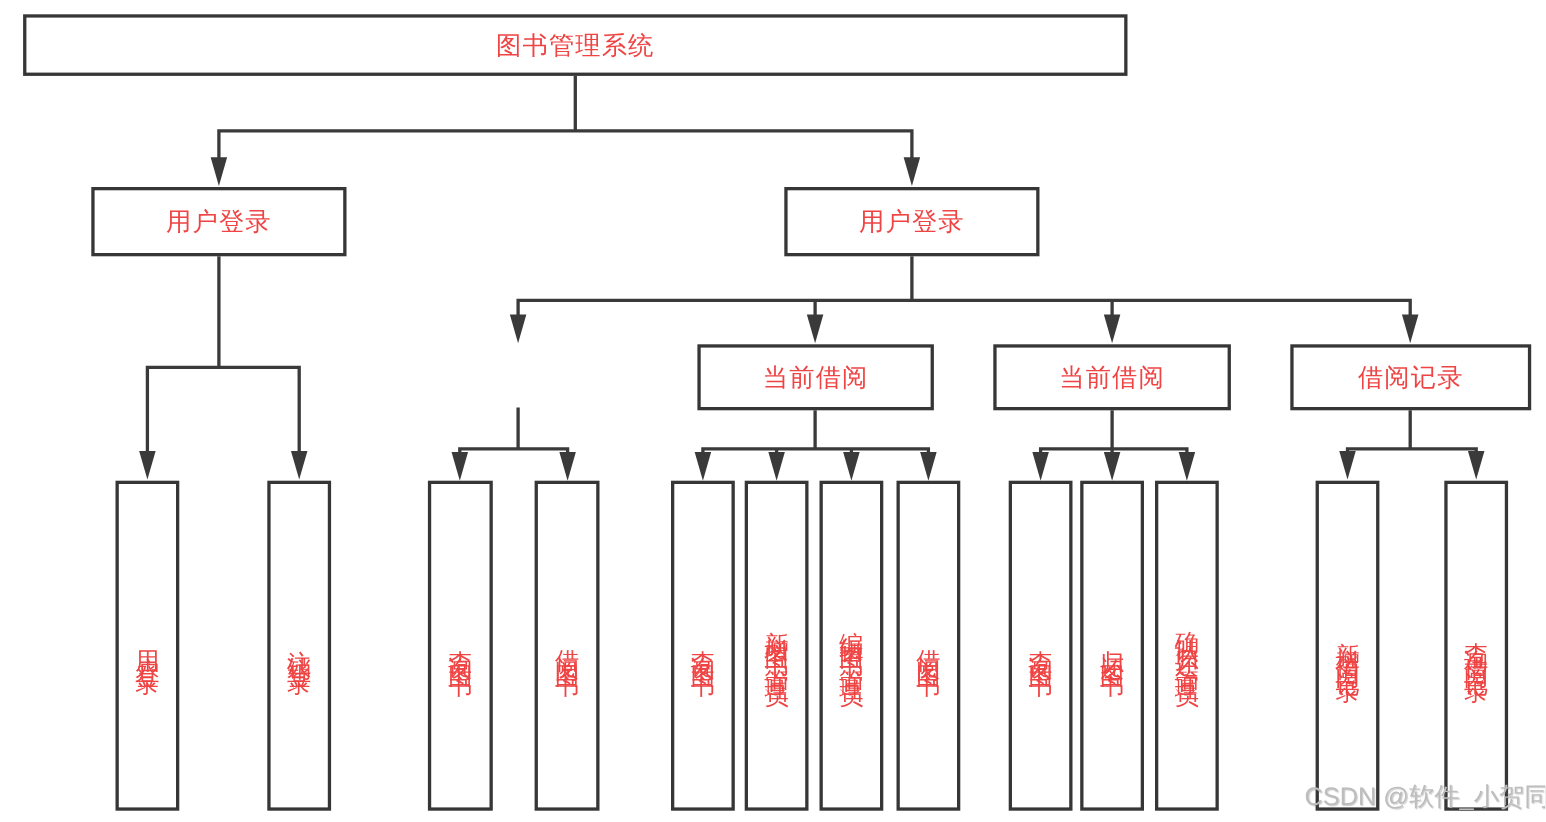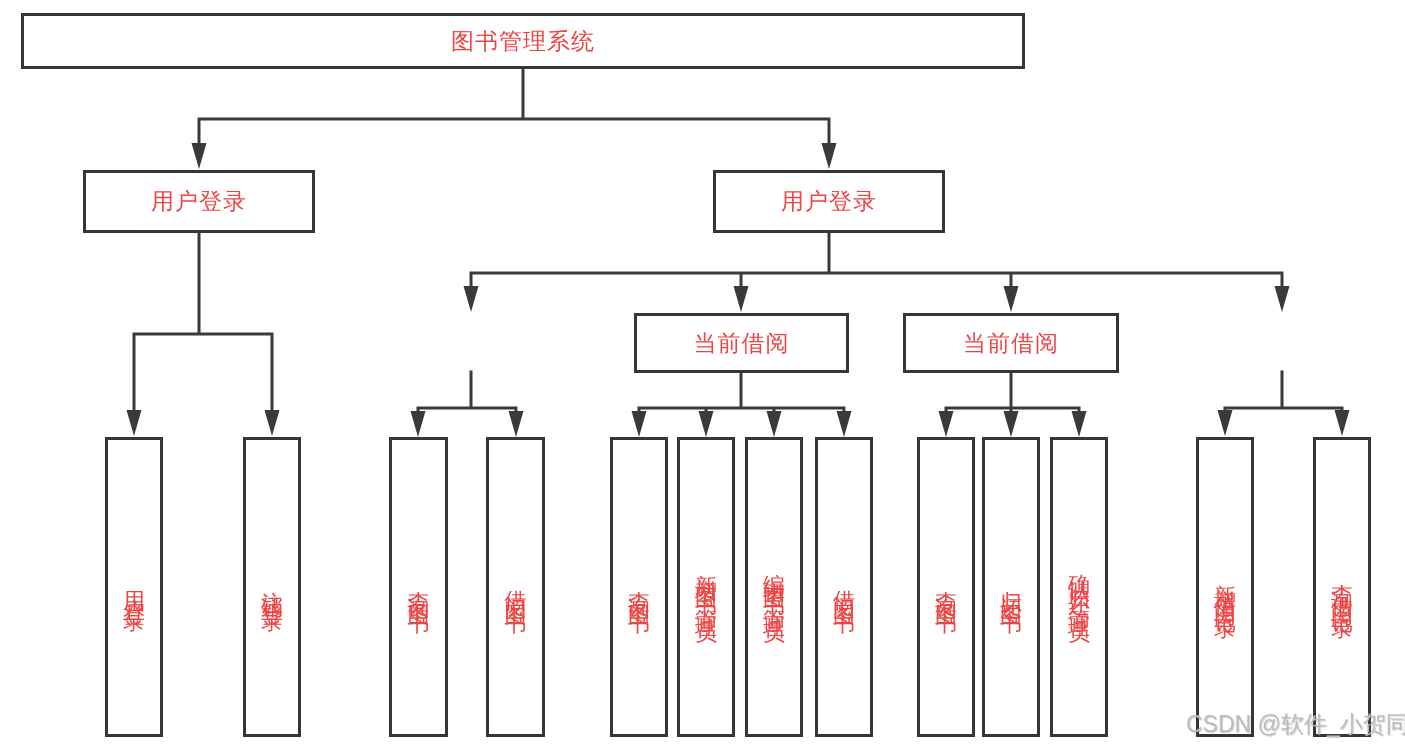--- a/index.html
+++ b/index.html
@@ -89,20 +89,21 @@
     </g>
   </svg>
 
   <div class="node hnode" style="left:21px; top:13px; width:1004px; height:56px;">图书管理系统</div>
 
   <div class="node hnode" style="left:83px; top:170px; width:232px; height:63px;">用户登录</div>
   <div class="node hnode" style="left:713px; top:170px; width:232px; height:63px;">用户登录</div>
 
   <div class="node hnode" style="left:634px; top:313px; width:215px; height:60px;">当前借阅</div>
   <div class="node hnode" style="left:903px; top:313px; width:216px; height:60px;">当前借阅</div>
+  <div class="node hnode" style="left:1173px; top:313px; width:219px; height:60px;">借阅记录</div>
 
   <div class="node vnode" style="left:105px;">用户登录</div>
   <div class="node vnode" style="left:243px;">注销登录</div>
 
   <div class="node vnode" style="left:389px; width:59px;">查询图书</div>
   <div class="node vnode" style="left:486px; width:59px;">借阅图书</div>
 
   <div class="node vnode" style="left:610px;">查询图书</div>
   <div class="node vnode" style="left:677px;">新增图书（管理员）</div>
   <div class="node vnode" style="left:745px;">编辑图书（管理员）</div>

